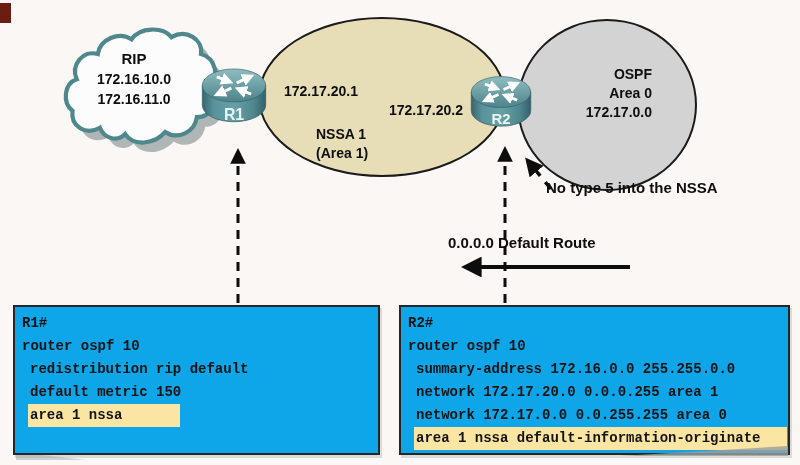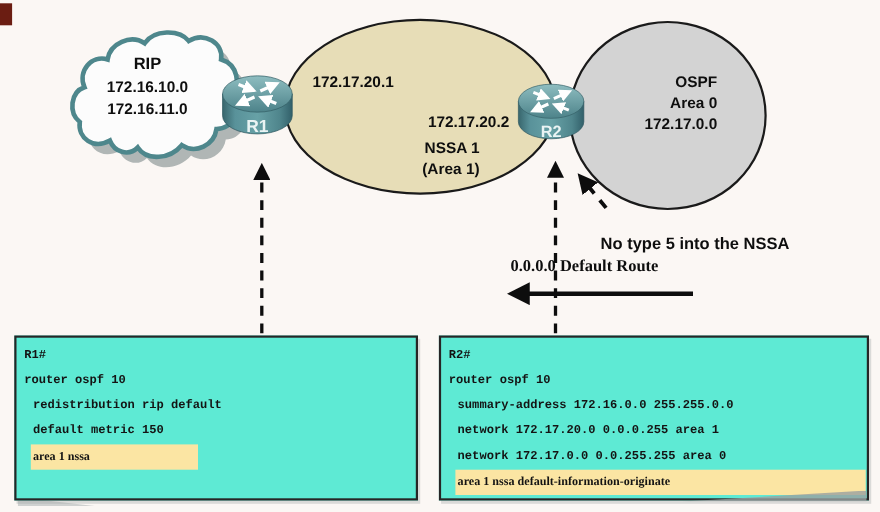--- a/index.html
+++ b/index.html
@@ -16,36 +16,36 @@
   
   .cloud-svg{left:62px;top:22px;}
   .arrow-layer{left:0;top:0;}
   .router-svg{position:absolute;}
   .router-r1{left:201px;top:64px;}
   .router-r2{left:470px;top:72px;}
   
   .label{position:absolute;font-weight:bold;white-space:nowrap;}
   .cloud-text{left:74px;top:49px;width:120px;text-align:center;font-size:14px;line-height:20px;}
   .cloud-title{font-size:15px;}
-  .ip-left{left:284px;top:66px;font-size:14px;}
+  .ip-left{left:284px;top:83px;font-size:14px;}
   .ip-right{left:389px;top:102px;font-size:14px;}
-  .nssa-label{left:316px;top:125px;width:120px;text-align:right;font-size:14px;line-height:19px;}
+  .nssa-label{left:316px;top:125px;width:120px;text-align:left;font-size:14px;line-height:19px;}
   .ospf-label{left:546px;top:65px;width:106px;text-align:right;font-size:14px;line-height:19px;}
-  .no-type5{left:546px;top:179px;font-size:15px;margin-top:34px;}
-  .default-route{left:464px;top:234px;font-size:15px;font-family:Liberation Serif, serif;}
+  .no-type5{left:546px;top:179px;font-size:15px;}
+  .default-route{left:448px;top:234px;font-size:15px;}
   
-  .cfg-box{position:absolute;background:#5eead4;border:2px solid #262626;box-sizing:border-box;
+  .cfg-box{position:absolute;background:#0ea5e9;border:2px solid #262626;box-sizing:border-box;
            font-family:"Liberation Mono","DejaVu Sans Mono",monospace;font-weight:bold;
-           font-size:11px;line-height:23px;color:#141414;padding:5px 6px 4px 7px;z-index:2;
+           font-size:14px;line-height:23px;color:#141414;padding:5px 6px 4px 7px;z-index:2;
            box-shadow:2px 3px 0 rgba(158,164,164,0.35);}
   .cfg-r1{left:13px;top:305px;width:367px;height:150px;}
   .cfg-r2{left:399px;top:305px;width:391px;height:150px;}
   .cfg-line{white-space:pre;}
   .cfg-line.indent{padding-left:8px;}
-  .hl{display:inline-block;background:#fbe5a3;line-height:21px;padding:1px 0 1px 2px;margin-left:-2px;font-family:Liberation Serif, serif;}
+  .hl{display:inline-block;background:#fbe5a3;line-height:21px;padding:1px 0 1px 2px;margin-left:-2px;}
   .hl-r1{width:150px;}
   .hl-r2{width:371px;}
   
   .curl{left:620px;top:446px;width:168px;height:10px;background:#9aa0a0;opacity:.8;z-index:3;
         clip-path:polygon(0 100%,100% 0,100% 100%);}
   .curl-r1{left:16px;top:452px;width:70px;height:8px;background:#b3b8b7;opacity:.6;z-index:1;
         clip-path:polygon(0 0,100% 100%,0 100%);}
 </style>
 </head>
 <body>

